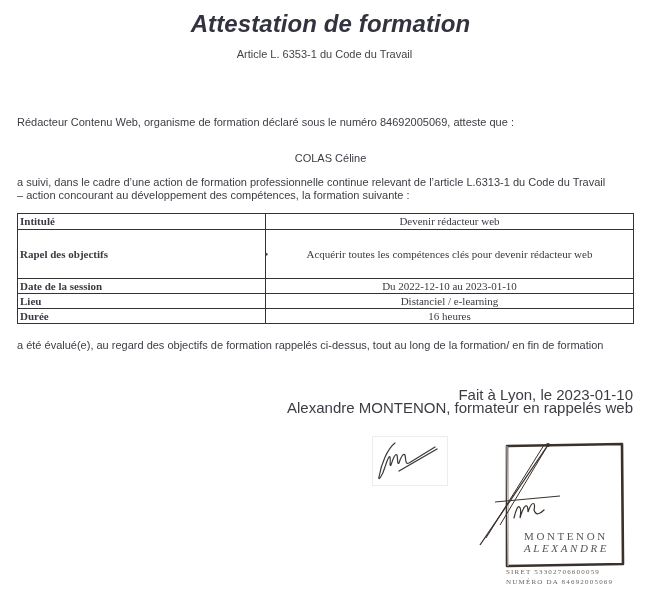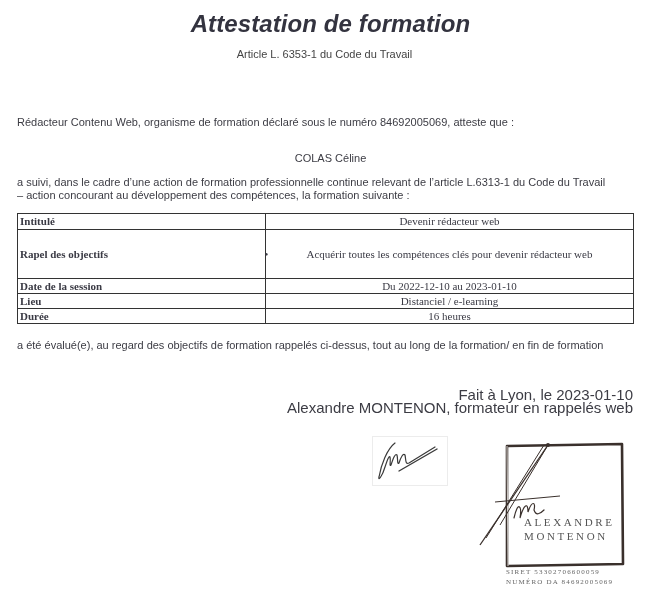--- a/index.html
+++ b/index.html
@@ -113,18 +113,18 @@
       <path d="M37 6 L152 4 L153 124 L37 126 Z" fill="none" stroke="#3a302c" stroke-width="2.6" stroke-linejoin="round"></path>
       <path d="M37 6 L38 126" fill="none" stroke="#d8d4d0" stroke-width="1"></path>
       <circle cx="78" cy="5" r="2" fill="#3a302c"></circle>
       <path d="M78 5 L10 105" fill="none" stroke="#3a302c" stroke-width="1.3"></path>
       <path d="M74 5 L16 98" fill="none" stroke="#3a302c" stroke-width="1"></path>
       <path d="M78 5 L30 85" fill="none" stroke="#3a302c" stroke-width="1"></path>
       <path d="M25 62 L90 56" fill="none" stroke="#3a302c" stroke-width="1"></path>
       <path d="M44 78 C48 60, 52 66, 50 78 C54 64, 58 62, 58 72 C62 60, 66 62, 64 70 C66 76, 70 74, 74 70" fill="none" stroke="#3a302c" stroke-width="1.2" stroke-linecap="round"></path>
     </svg>
   </div>
-  <div class="stamp-name" style="top:516px;">ALEXANDRE</div>
+  <div class="stamp-name" style="top:542px;font-style:italic;">ALEXANDRE</div>
   <div class="stamp-name" style="top:530px;">MONTENON</div>
   <div class="stamp-meta" style="top:568px;">SIRET 53302706600059</div>
   <div class="stamp-meta" style="top:578px;">NUMÉRO DA 84692005069</div>
 
 </div>
 
 </body></html>

